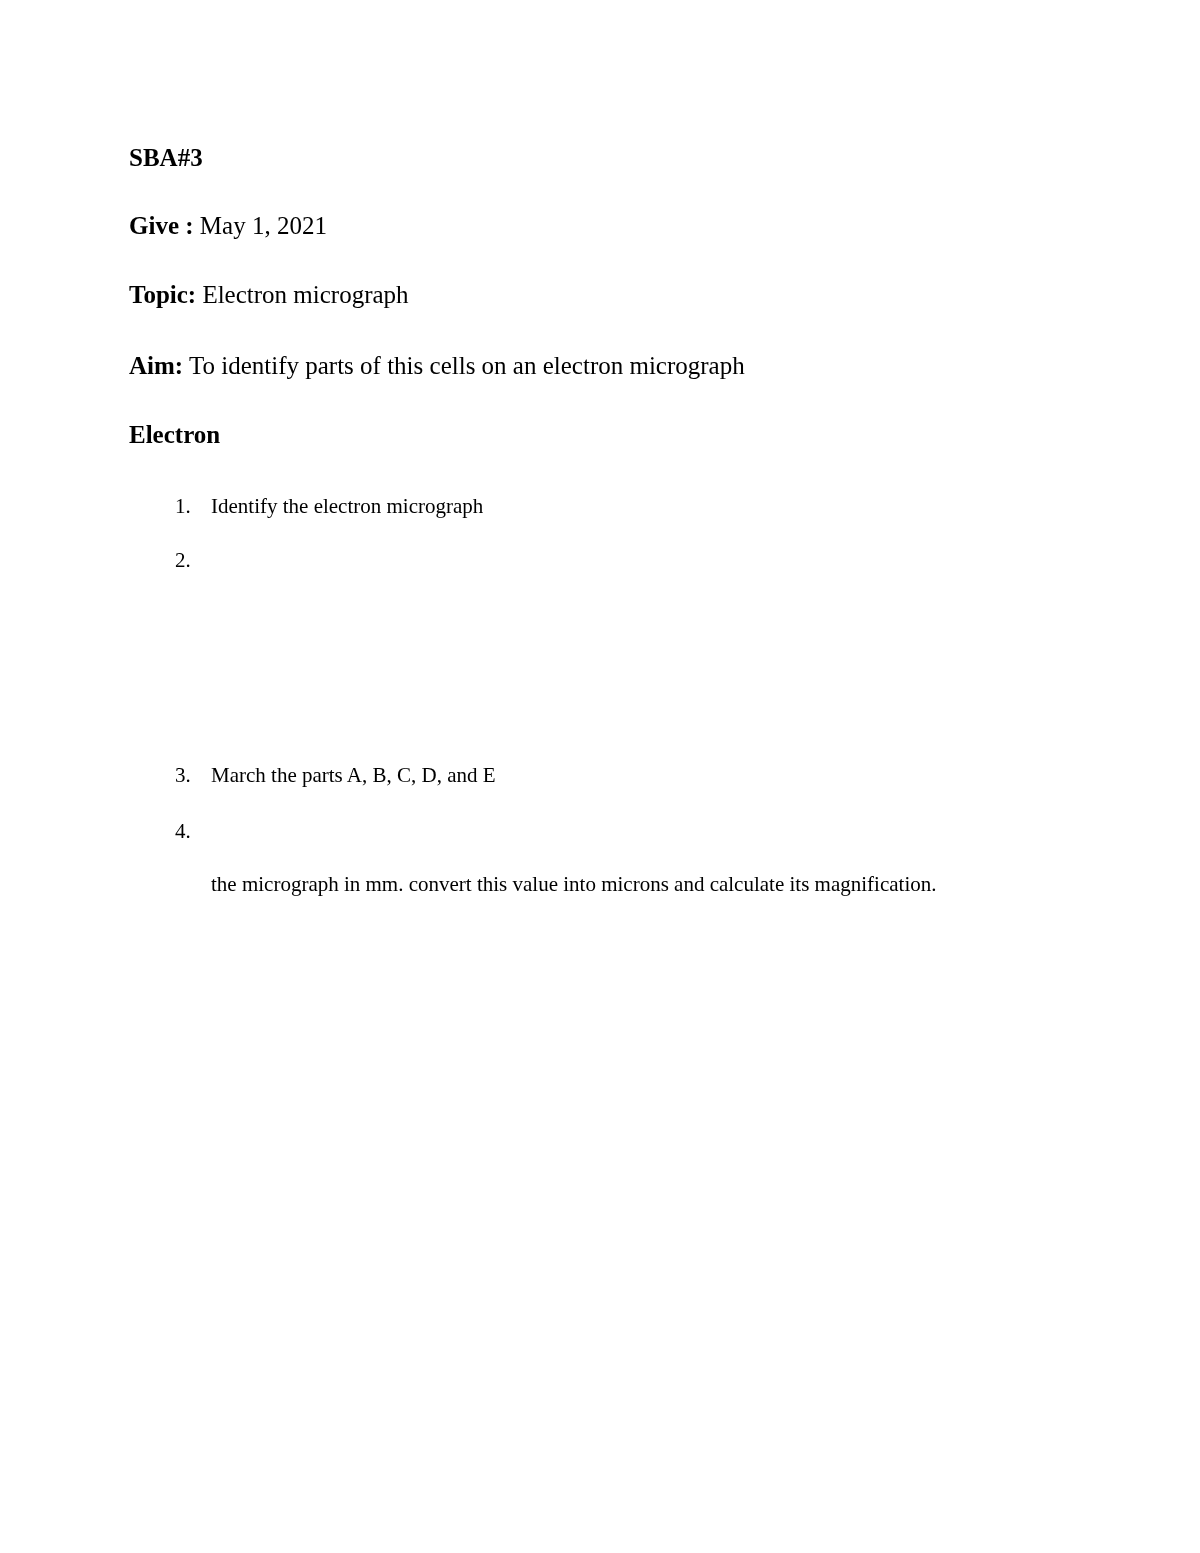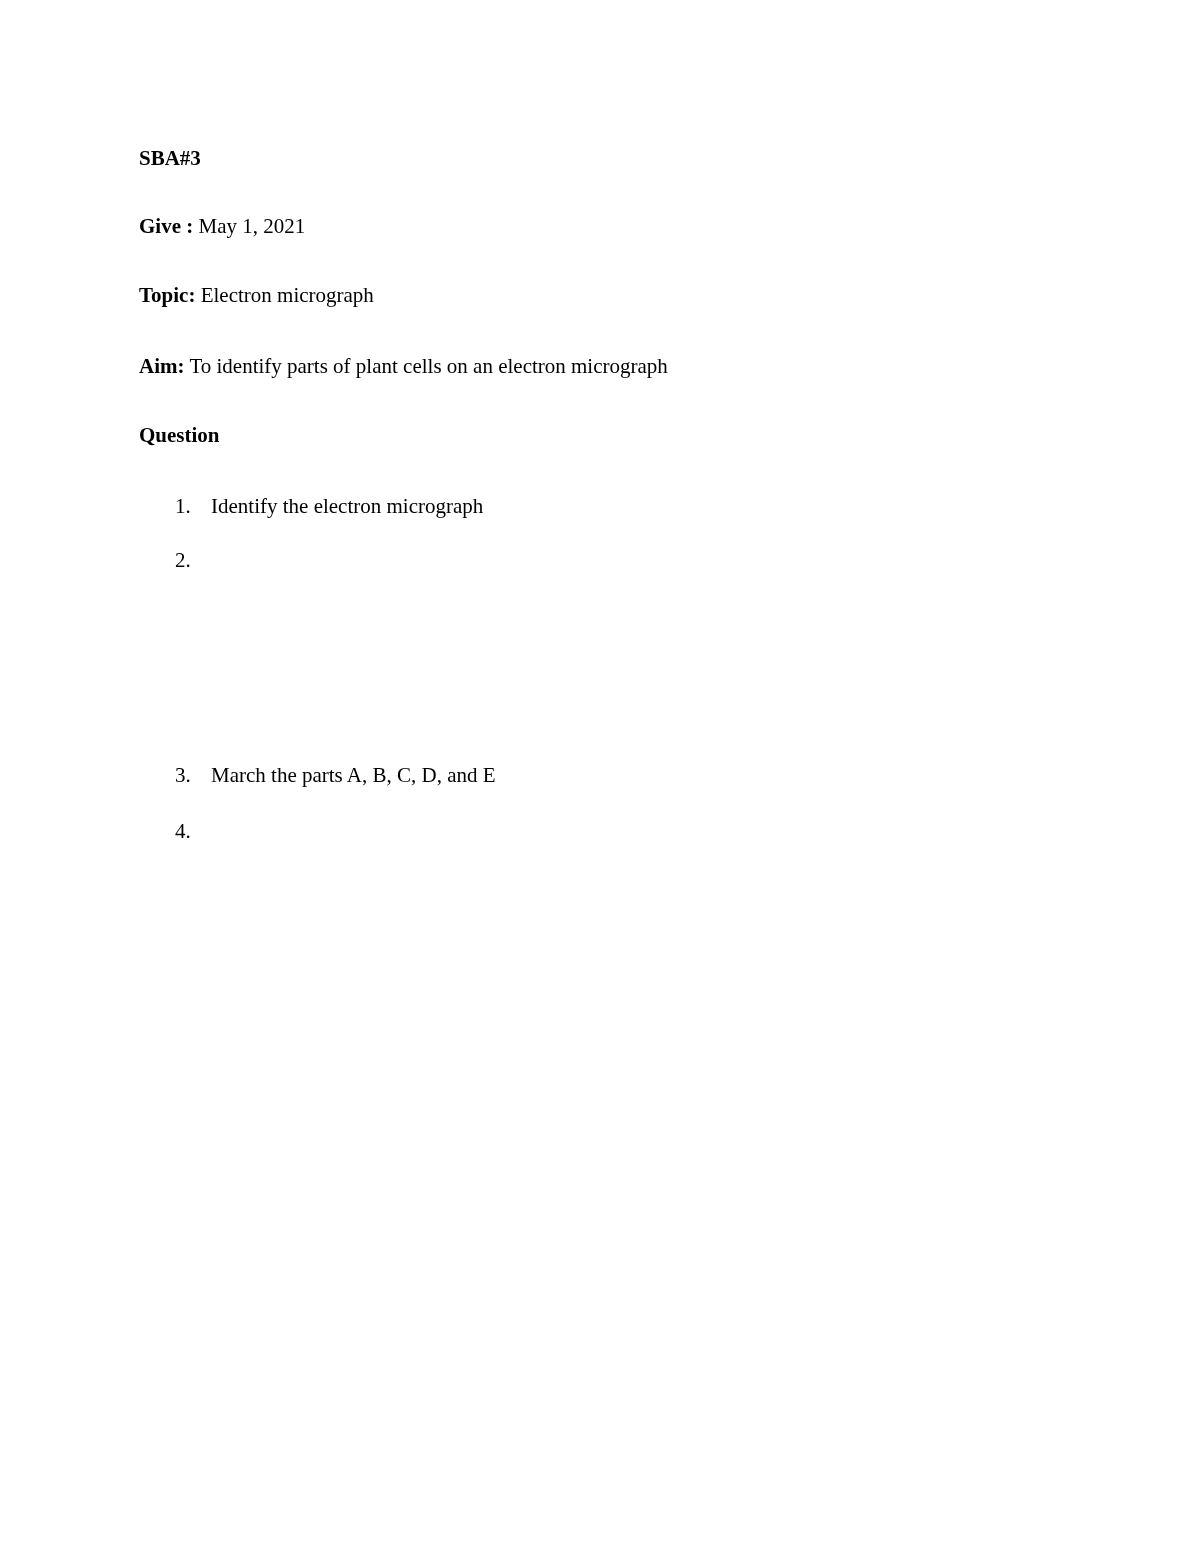--- a/index.html
+++ b/index.html
@@ -18,22 +18,22 @@
     .page {
       position: absolute;
       left: 0;
       top: 0;
       width: 1200px;
       height: 1553px;
       background: #ffffff;
     }
     .line {
       position: absolute;
-      left: 139px;
-      font-size: 21px;
+      left: 129px;
+      font-size: 25px;
       line-height: 24px;
       white-space: nowrap;
     }
     .bold {
       font-weight: bold;
     }
     .list-item {
       position: absolute;
       font-size: 21px;
       line-height: 24px;
@@ -60,36 +60,37 @@
     <span>May 1, 2021</span>
   </div>
 
   <div class="line" style="top:283px;">
     <span class="bold">Topic:</span>
     <span>Electron micrograph</span>
   </div>
 
   <div class="line" style="top:354px;">
     <span class="bold">Aim:</span>
-    <span>To identify parts of plant cells on an electron micrograph</span>
+    <span>To identify parts of this cells on an electron micrograph</span>
   </div>
 
-  <div class="line bold" style="top:423px;">Question</div>
+  <div class="line bold" style="top:423px;">Electron</div>
 
   <div class="list-item" style="top:494px;left:0;width:1200px;height:24px;">
     <span class="num">1.</span>
     <span class="txt">Identify the electron micrograph</span>
   </div>
 
   <div class="list-item" style="top:548px;left:0;width:1200px;height:24px;">
     <span class="num">2.</span>
   </div>
 
   <div class="list-item" style="top:763px;left:0;width:1200px;height:24px;">
     <span class="num">3.</span>
     <span class="txt">March the parts A, B, C, D, and E</span>
   </div>
 
   <div class="list-item" style="top:819px;left:0;width:1200px;height:80px;">
     <span class="num">4.</span>
+    <span class="txt" style="top:53px;">the micrograph in mm. convert this value into microns and calculate its magnification.</span>
   </div>
 
 </div>
 
 </body></html>

